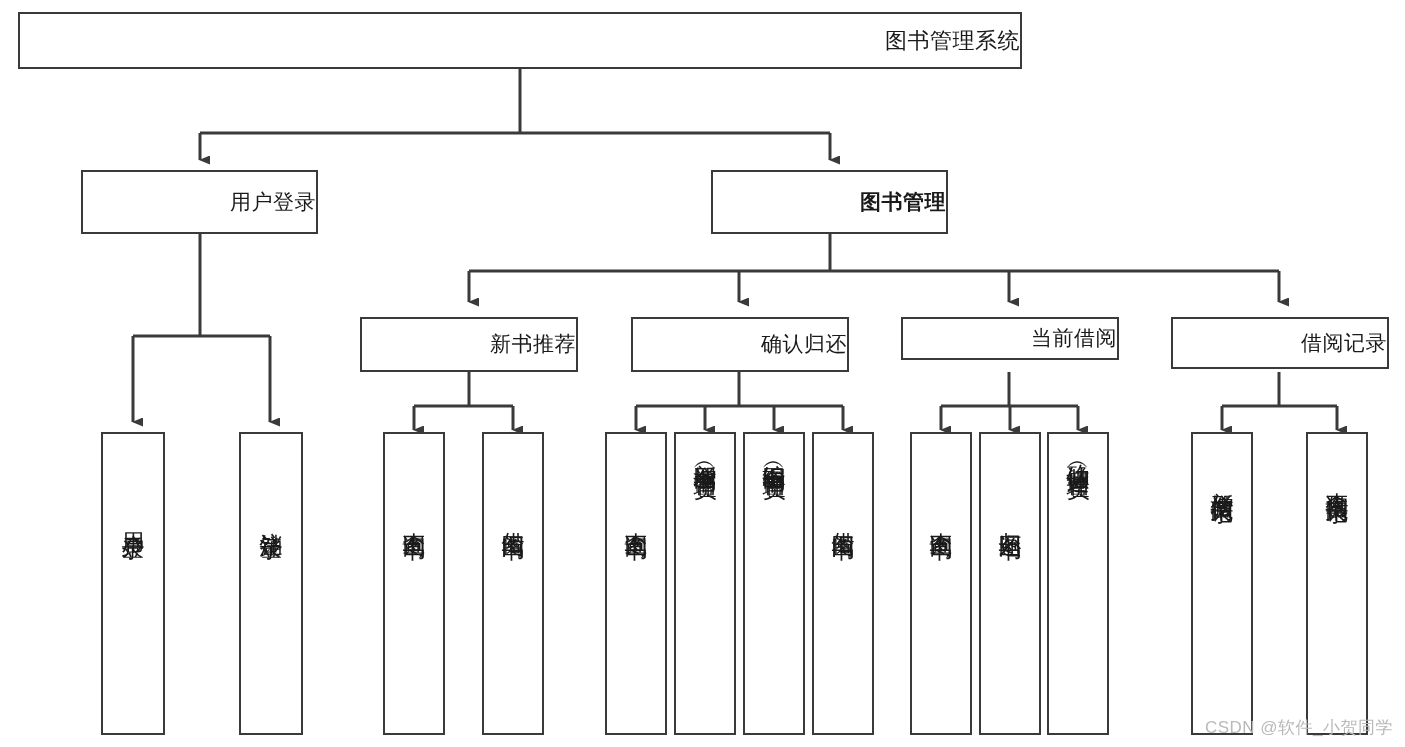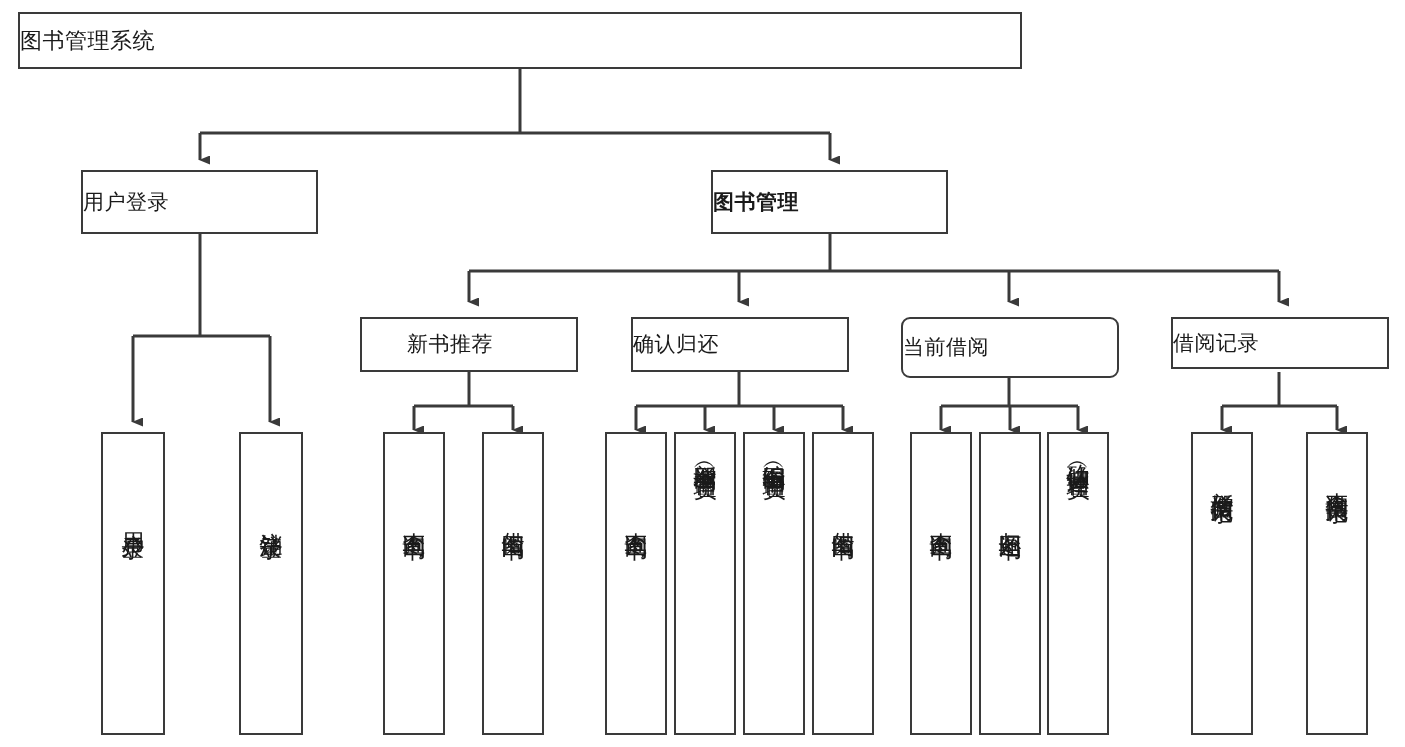--- a/index.html
+++ b/index.html
@@ -27,21 +27,21 @@
     height: 747px;
     pointer-events: none;
   }
   .node {
     position: absolute;
     box-sizing: border-box;
     background: #ffffff;
     border: 2.5px solid #3a3a3a;
     display: flex;
     align-items: center;
-    justify-content: flex-start;
+    justify-content: flex-end;
     text-align: center;
     color: #1a1a1a;
   }
   .node .label {
     display: block;
     line-height: 1.18;
     letter-spacing: 0.5px;
     white-space: nowrap;
   }
   .node.horiz .label {
@@ -140,21 +140,21 @@
   <div class="node horiz" style="left:711px; top:170px; width:237px; height:64px;font-weight:bold;">
     <span class="label">图书管理</span>
   </div>
 
   <div class="node horiz" style="left:360px; top:317px; width:218px; height:55px;padding-left:45px;">
     <span class="label">新书推荐</span>
   </div>
   <div class="node horiz" style="left:631px; top:317px; width:218px; height:55px;">
     <span class="label">确认归还</span>
   </div>
-  <div class="node horiz" style="left:901px; top:317px; width:218px; height:61px;border-radius:9px;">
+  <div class="node horiz" style="left:901px; top:317px; width:218px; height:43px;">
     <span class="label">当前借阅</span>
   </div>
   <div class="node horiz" style="left:1171px; top:317px; width:218px; height:52px;">
     <span class="label">借阅记录</span>
   </div>
 
   <div class="node vert" style="left:101px; top:432px; width:64px; height:303px; padding-top:80px;">
     <span class="label">用户登录</span>
   </div>
   <div class="node vert" style="left:239px; top:432px; width:64px; height:303px; padding-top:80px;">
@@ -191,14 +191,15 @@
     <span class="label">确认归还（管理员）</span>
   </div>
 
   <div class="node vert" style="left:1191px; top:432px; width:62px; height:303px; padding-top:40px;">
     <span class="label">新增借阅记录</span>
   </div>
   <div class="node vert" style="left:1306px; top:432px; width:62px; height:303px; padding-top:40px;">
     <span class="label">查询借阅记录</span>
   </div>
 
+  <div class="watermark">CSDN @软件_小贺同学</div>
 
 </div>
 
 </body></html>

